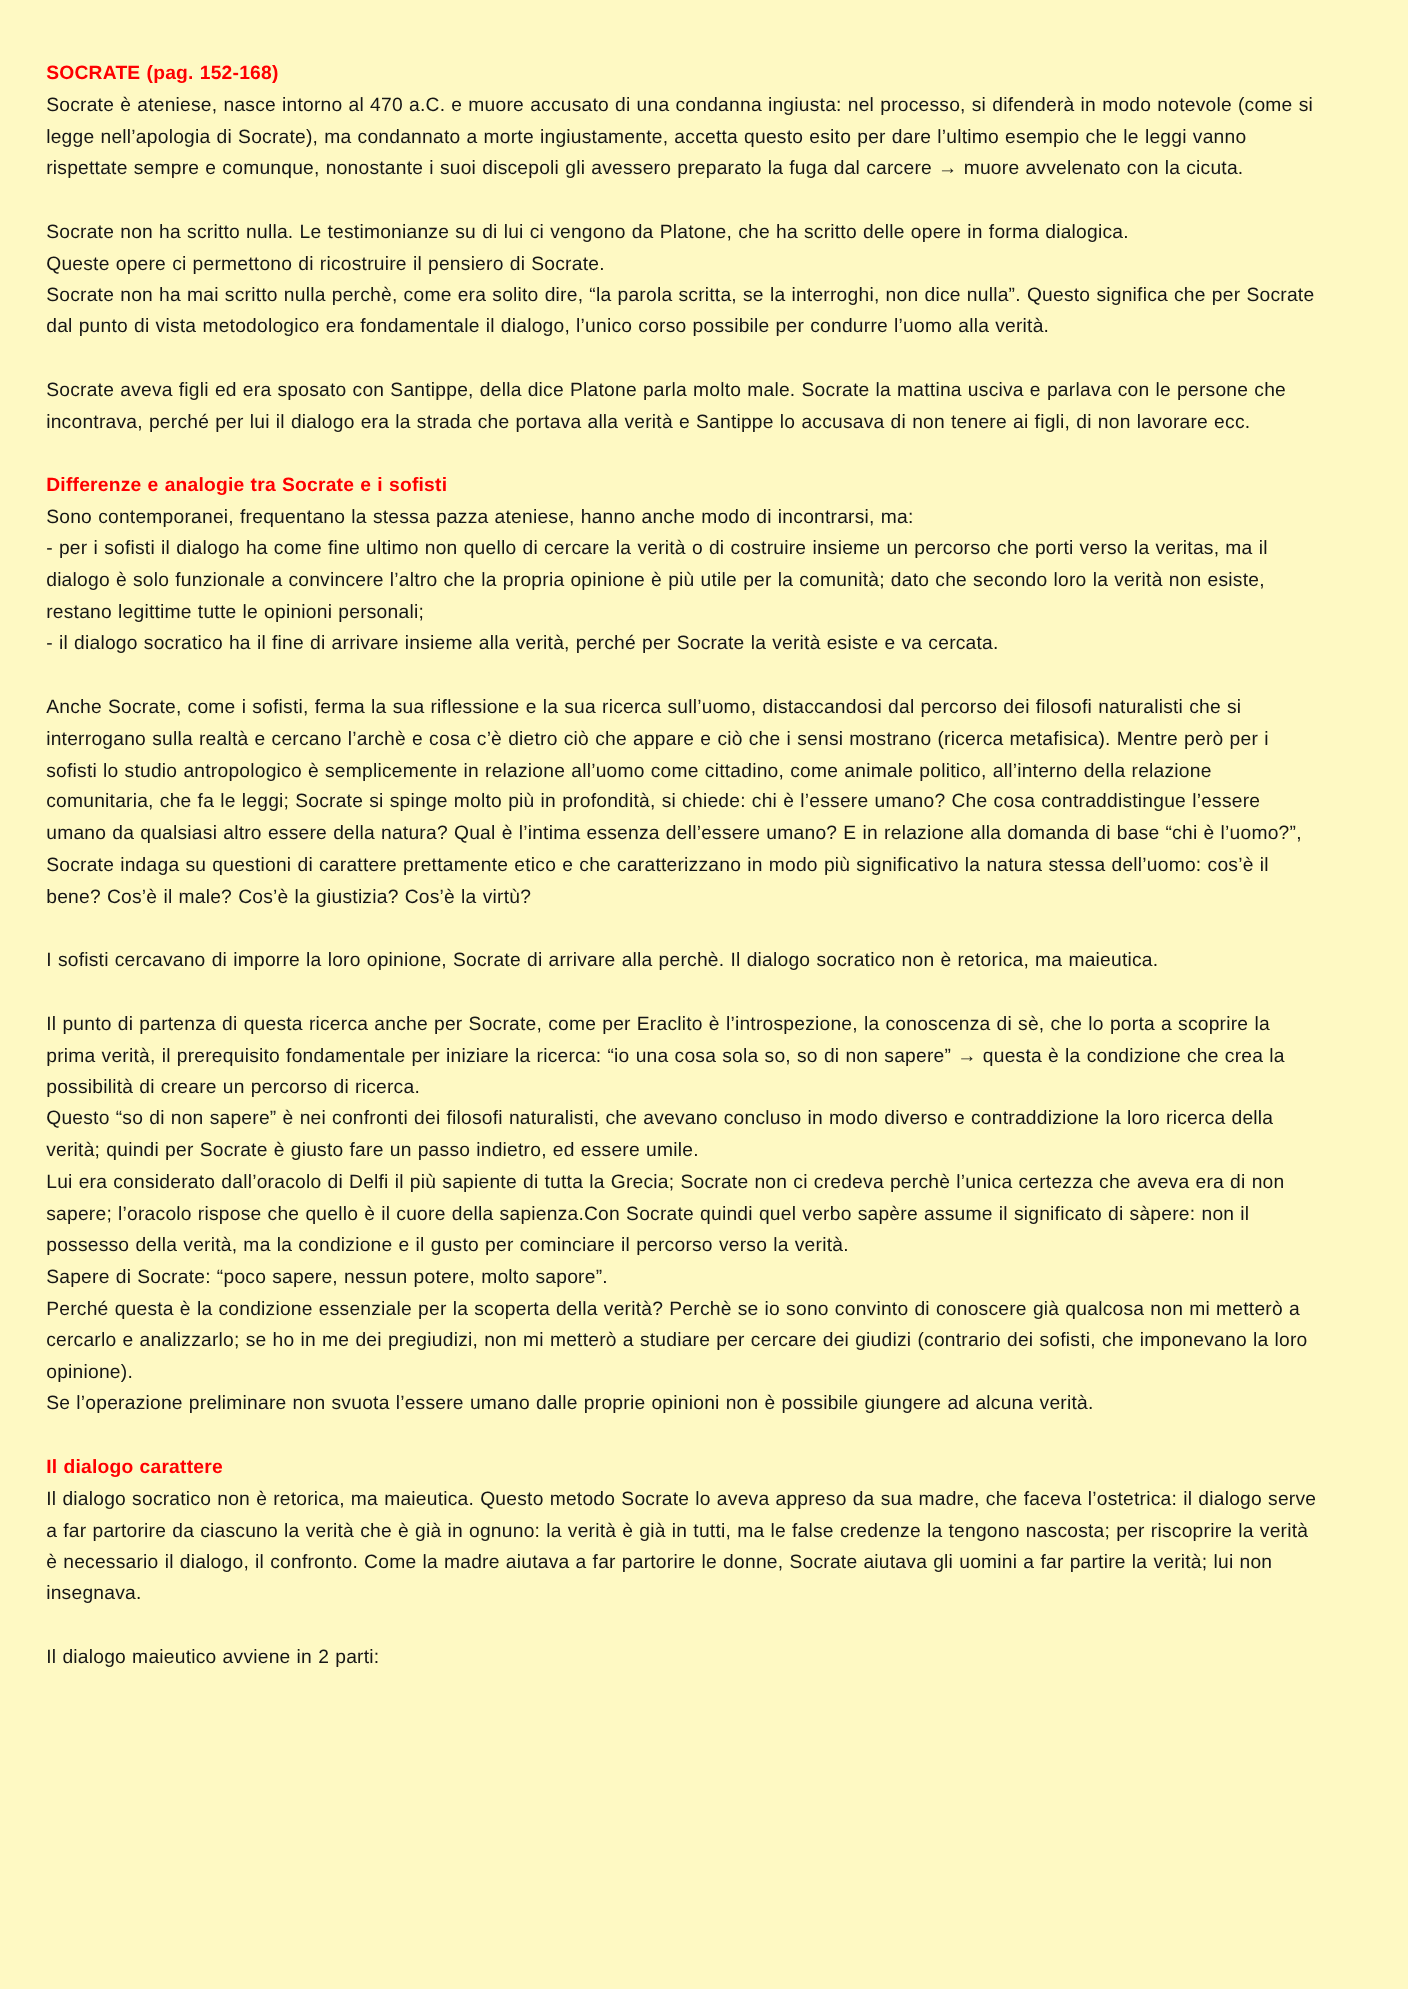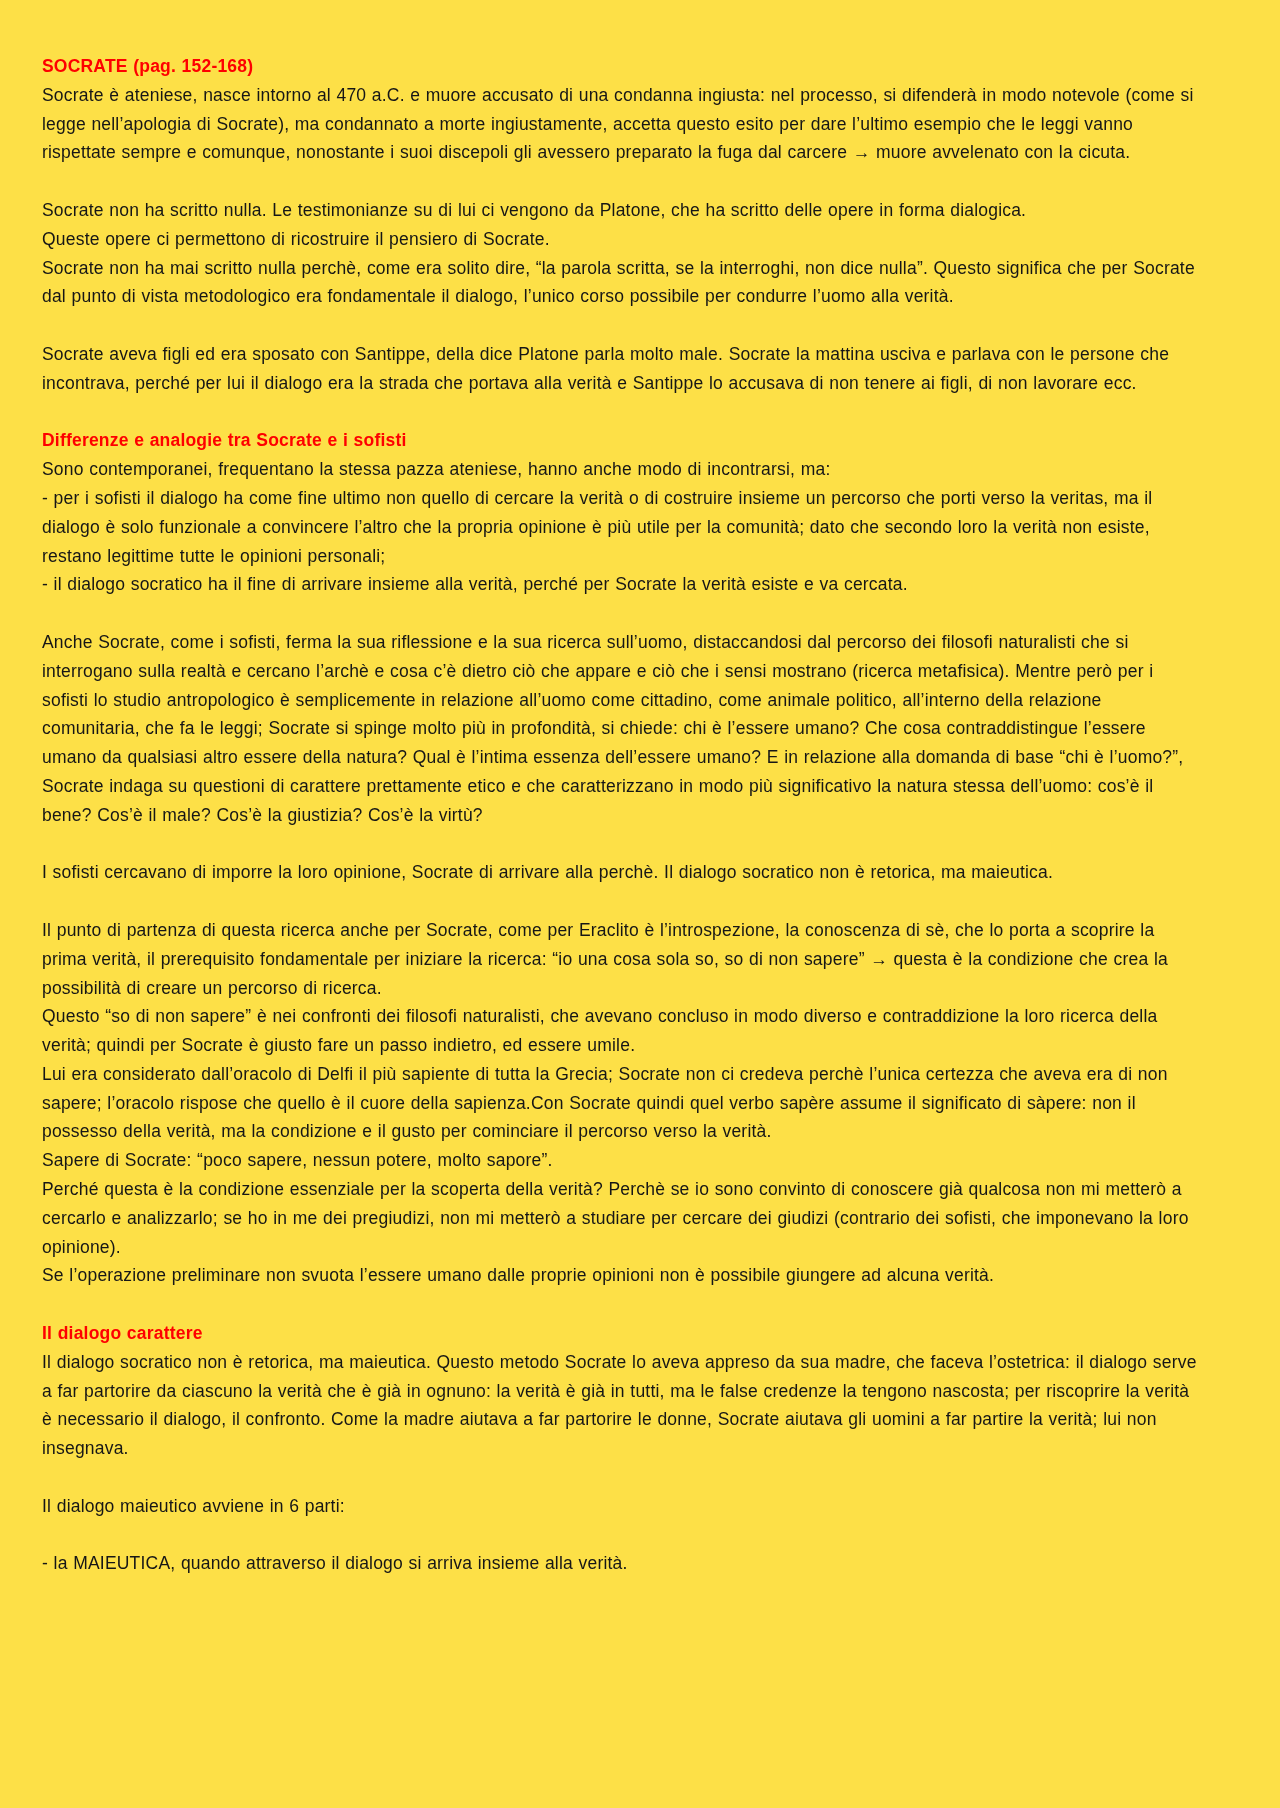--- a/index.html
+++ b/index.html
@@ -11,21 +11,21 @@
     width: 1280px;
     min-height: 1808px;
     font-family: "Liberation Sans", "DejaVu Sans", sans-serif;
     color: #161616;
   }
   .page {
     box-sizing: border-box;
     width: 1280px;
     min-height: 1808px;
     padding: 52px 42px 40px 42px;
-    background: #fde047;
+    background: #fef9c3;
   }
   .doc {
     width: 1160px;
     font-size: 17.5px;
     line-height: 28.8px;
     letter-spacing: 0.2px;
     word-spacing: 0.5px;
   }
   .block {
     margin: 0;
@@ -54,15 +54,15 @@
       <div class="block paragraph"><span>Socrate è ateniese, nasce intorno al 470 a.C. e muore accusato di una condanna ingiusta: nel processo, si difenderà in modo notevole (come si legge nell’apologia di Socrate), ma condannato a morte ingiustamente, accetta questo esito per dare l’ultimo esempio che le leggi vanno rispettate sempre e comunque, nonostante i suoi discepoli gli avessero preparato la fuga dal carcere → muore avvelenato con la cicuta.</span></div>
       <div class="block paragraph"><span>Socrate non ha scritto nulla. Le testimonianze su di lui ci vengono da Platone, che ha scritto delle opere in forma dialogica.</span><br><span>Queste opere ci permettono di ricostruire il pensiero di Socrate.</span><br><span>Socrate non ha mai scritto nulla perchè, come era solito dire, “la parola scritta, se la interroghi, non dice nulla”. Questo significa che per Socrate dal punto di vista metodologico era fondamentale il dialogo, l’unico corso possibile per condurre l’uomo alla verità.</span></div>
       <div class="block paragraph"><span>Socrate aveva figli ed era sposato con Santippe, della dice Platone parla molto male. Socrate la mattina usciva e parlava con le persone che incontrava, perché per lui il dialogo era la strada che portava alla verità e Santippe lo accusava di non tenere ai figli, di non lavorare ecc.</span></div>
       <div class="block heading"><span>Differenze e analogie tra Socrate e i sofisti</span></div>
       <div class="block paragraph"><span>Sono contemporanei, frequentano la stessa pazza ateniese, hanno anche modo di incontrarsi, ma:</span><br><span>- per i sofisti il dialogo ha come fine ultimo non quello di cercare la verità o di costruire insieme un percorso che porti verso la veritas, ma il dialogo è solo funzionale a convincere l’altro che la propria opinione è più utile per la comunità; dato che secondo loro la verità non esiste, restano legittime tutte le opinioni personali;</span><br><span>- il dialogo socratico ha il fine di arrivare insieme alla verità, perché per Socrate la verità esiste e va cercata.</span></div>
       <div class="block paragraph"><span>Anche Socrate, come i sofisti, ferma la sua riflessione e la sua ricerca sull’uomo, distaccandosi dal percorso dei filosofi naturalisti che si interrogano sulla realtà e cercano l’archè e cosa c’è dietro ciò che appare e ciò che i sensi mostrano (ricerca metafisica). Mentre però per i sofisti lo studio antropologico è semplicemente in relazione all’uomo come cittadino, come animale politico, all’interno della relazione comunitaria, che fa le leggi; Socrate si spinge molto più in profondità, si chiede: chi è l’essere umano? Che cosa contraddistingue l’essere umano da qualsiasi altro essere della natura? Qual è l’intima essenza dell’essere umano? E in relazione alla domanda di base “chi è l’uomo?”, Socrate indaga su questioni di carattere prettamente etico e che caratterizzano in modo più significativo la natura stessa dell’uomo: cos’è il bene? Cos’è il male? Cos’è la giustizia? Cos’è la virtù?</span></div>
       <div class="block paragraph"><span>I sofisti cercavano di imporre la loro opinione, Socrate di arrivare alla perchè. Il dialogo socratico non è retorica, ma maieutica.</span></div>
       <div class="block paragraph"><span>Il punto di partenza di questa ricerca anche per Socrate, come per Eraclito è l’introspezione, la conoscenza di sè, che lo porta a scoprire la prima verità, il prerequisito fondamentale per iniziare la ricerca: </span><span class="b">“io una cosa sola so, so di non sapere</span><span>” → questa è la condizione che crea la possibilità di creare un percorso di ricerca.</span><br><span>Questo “so di non sapere” è nei confronti dei filosofi naturalisti, che avevano concluso in modo diverso e contraddizione la loro ricerca della verità; quindi per Socrate è giusto fare un passo indietro, ed essere umile.</span><br><span>Lui era considerato dall’oracolo di Delfi il più sapiente di tutta la Grecia; Socrate non ci credeva perchè l’unica certezza che aveva era di non sapere; l’oracolo rispose che quello è il cuore della sapienza.Con Socrate quindi quel verbo sapère assume il significato di sàpere: non il possesso della verità, ma la condizione e il gusto per cominciare il percorso verso la verità.</span><br><span>Sapere di Socrate: “poco sapere, nessun potere, molto sapore”.</span><br><span>Perché questa è la condizione essenziale per la scoperta della verità? Perchè se io sono convinto di conoscere già qualcosa non mi metterò a cercarlo e analizzarlo; se ho in me dei pregiudizi, non mi metterò a studiare per cercare dei giudizi (contrario dei sofisti, che imponevano la loro opinione).</span><br><span>Se l’operazione preliminare non svuota l’essere umano dalle proprie opinioni non è possibile giungere ad alcuna verità.</span></div>
       <div class="block heading"><span>Il dialogo carattere</span></div>
       <div class="block paragraph"><span>Il dialogo socratico non è retorica, ma maieutica. Questo metodo Socrate lo aveva appreso da sua madre, che faceva l’ostetrica: il dialogo serve a far partorire da ciascuno la verità che è già in ognuno: la verità è già in tutti, ma le false credenze la tengono nascosta; per riscoprire la verità è necessario il dialogo, il confronto. Come la madre aiutava a far partorire le donne, Socrate aiutava gli uomini a far partire la verità; lui non insegnava.</span></div>
-      <div class="block paragraph"><span>Il dialogo maieutico avviene in 6 parti:</span><br><br><span>- la MAIEUTICA, quando attraverso il dialogo si arriva insieme alla verità.</span></div>
+      <div class="block paragraph"><span>Il dialogo maieutico avviene in 2 parti:</span><br><br></div>
     </article>
 </main>
 
 </body></html>

